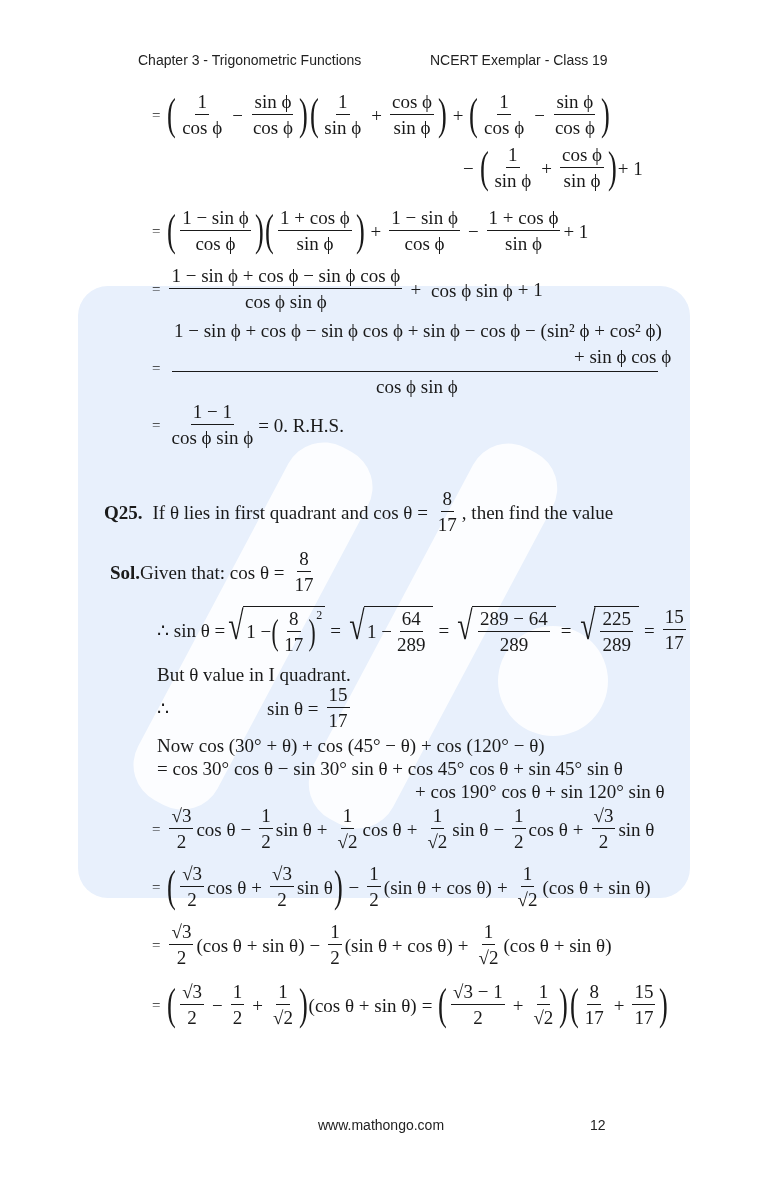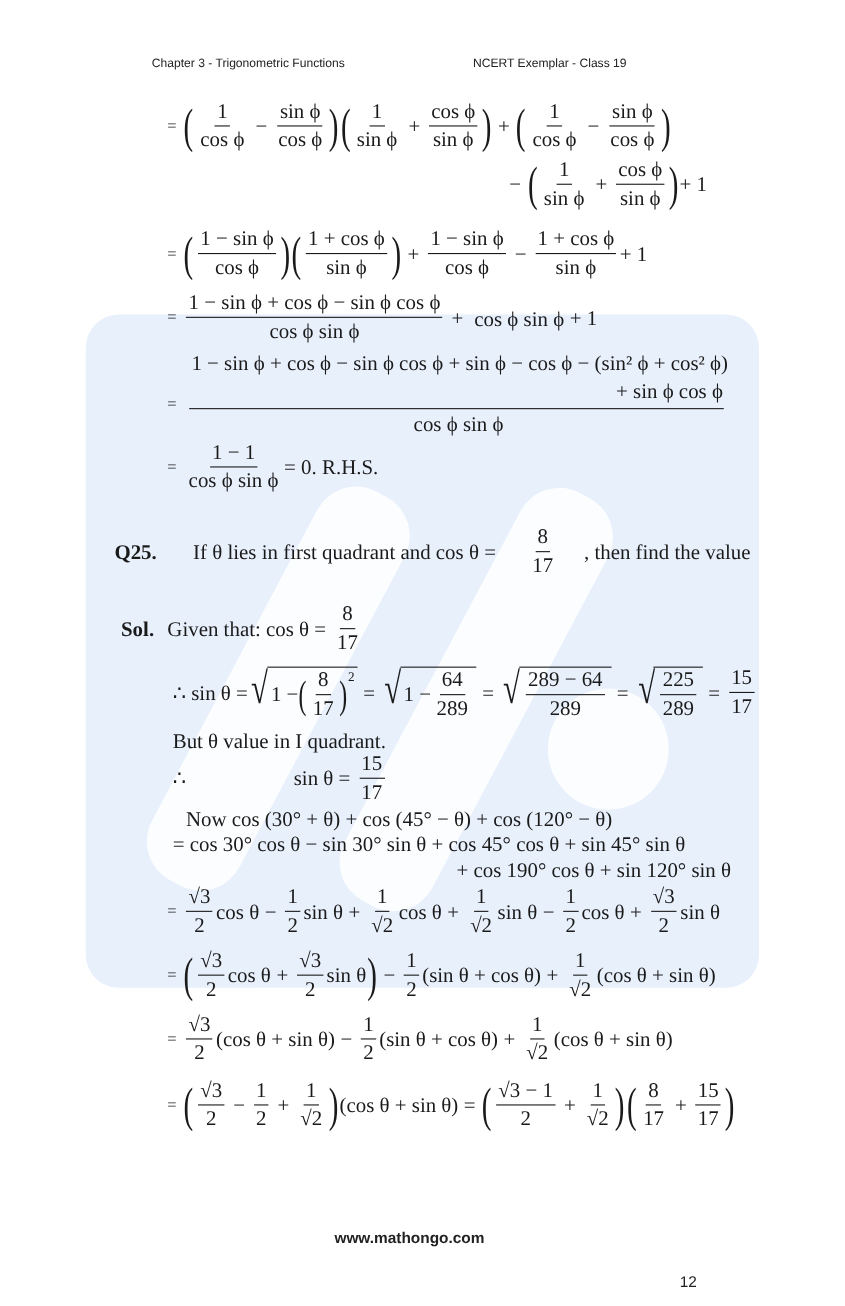--- a/index.html
+++ b/index.html
@@ -1,25 +1,25 @@
 <!DOCTYPE html>
 <html><head>
 <meta charset="utf-8">
 <style>
   html,body{margin:0;padding:0;background:#ffffff;}
   body{width:768px;height:1187px;position:relative;overflow:hidden;
        font-family:"Liberation Serif","DejaVu Serif",serif;color:#1a1a1a;}
   .header{position:absolute;top:52px;left:0;width:768px;height:20px;
-          font-family:"Liberation Sans","DejaVu Sans",sans-serif;font-size:11px;color:#222;}
+          font-family:"Liberation Sans","DejaVu Sans",sans-serif;font-size:14px;color:#222;}
   .header .left{position:absolute;left:138px;top:0;}
   .header .right{position:absolute;left:430px;top:0;}
   .footer{position:absolute;top:1117px;left:0;width:768px;
           font-family:"Liberation Sans","DejaVu Sans",sans-serif;font-size:14px;color:#222;}
-  .footer .url{position:absolute;left:304px;font-weight:bold;}
-  .footer .pg{position:absolute;left:618px;margin-top:40px;}
+  .footer .url{position:absolute;left:318px;}
+  .footer .pg{position:absolute;left:590px;}
 
   .watermark{position:absolute;left:78px;top:286px;width:612px;height:612px;
              background:#e8f0fc;border-radius:30px;z-index:0;}
   .wm-stroke{position:absolute;background:#ffffff;border-radius:40px;opacity:.85;}
   .wm-dot{position:absolute;background:#ffffff;border-radius:50%;opacity:.85;}
 
   .content{position:absolute;left:0;top:0;width:768px;height:1187px;z-index:1;}
   .line{position:absolute;white-space:nowrap;font-size:19px;line-height:1;display:flex;align-items:center;}
   .frac{display:inline-flex;flex-direction:column;align-items:center;vertical-align:middle;margin:0 3px;}
   .frac .num{padding:0 2px 2px 2px;border-bottom:1.4px solid #1a1a1a;line-height:1.05;text-align:center;}
@@ -139,46 +139,46 @@
       </span>
     <span class="op">+</span>
     <span class="frac">
         <span class="den">cos ϕ sin ϕ</span>
       </span>
     <span>+ 1</span>
   </div>
 
   <div class="plain" style="left:152px;top:360px;font-size:15px;">=</div>
   <div class="plain" style="left:174px;top:320px;">1 − sin ϕ + cos ϕ − sin ϕ cos ϕ + sin ϕ − cos ϕ − (sin² ϕ + cos² ϕ)</div>
-  <div class="plain" style="left:560px;top:346px;text-align:right;">+ sin ϕ cos ϕ</div>
+  <div class="plain" style="left:574px;top:346px;text-align:right;">+ sin ϕ cos ϕ</div>
   <div class="hr" style="left:172px;top:371px;width:486px;"></div>
   <div class="plain" style="left:376px;top:376px;">cos ϕ sin ϕ</div>
 
   <div class="line" style="left:152px;top:400px;height:50px;">
     <span class="sm">=</span>
     <span class="frac">
         <span class="num">1 − 1</span>
         <span class="den">cos ϕ sin ϕ</span>
       </span>
     <span>= 0.  R.H.S.</span>
   </div>
 
 
-  <div class="line" style="left:104px;top:480px;height:44px;gap:23px;">
+  <div class="line" style="left:104px;top:490px;height:44px;">
     <span class="bold" style="margin-right:10px;">Q25.</span>
     <span>If θ lies in first quadrant and cos θ =</span>
     <span class="frac" style="margin-left:8px;">
         <span class="num">8</span>
         <span class="den">17</span>
       </span>
     <span>, then find the value</span>
   </div>
 
   <div class="line" style="left:110px;top:548px;height:48px;">
-    <span class="bold" style="margin-right:12px;">Sol.</span>
+    <span class="bold" style="">Sol.</span>
     <span>Given that:  cos θ =</span>
     <span class="frac" style="margin-left:8px;">
         <span class="num">8</span>
         <span class="den">17</span>
       </span>
   </div>
 
   <div class="line" style="left:157px;top:600px;height:60px;">
     <span>∴ sin θ =</span>
     <span class="sqrt">
@@ -236,21 +236,21 @@
 
   <div class="line" style="left:157px;top:684px;height:48px;">
     <span style="width:110px;display:inline-block;">∴</span>
     <span>sin θ =</span>
     <span class="frac" style="margin-left:8px;">
         <span class="num">15</span>
         <span class="den">17</span>
       </span>
   </div>
 
-  <div class="plain" style="left:157px;top:735px;margin-left:12px;">Now cos (30° + θ) + cos (45° − θ) + cos (120° − θ)</div>
+  <div class="plain" style="left:157px;top:735px;">Now cos (30° + θ) + cos (45° − θ) + cos (120° − θ)</div>
   <div class="plain" style="left:157px;top:758px;">= cos 30° cos θ − sin 30° sin θ + cos 45° cos θ + sin 45° sin θ</div>
   <div class="plain" style="left:415px;top:781px;">+ cos 190° cos θ + sin 120° sin θ</div>
 
   <div class="line" style="left:152px;top:804px;height:50px;">
     <span class="sm">=</span>
     <span class="frac">
         <span class="num">√3</span>
         <span class="den">2</span>
       </span>
       <span>cos θ</span>

